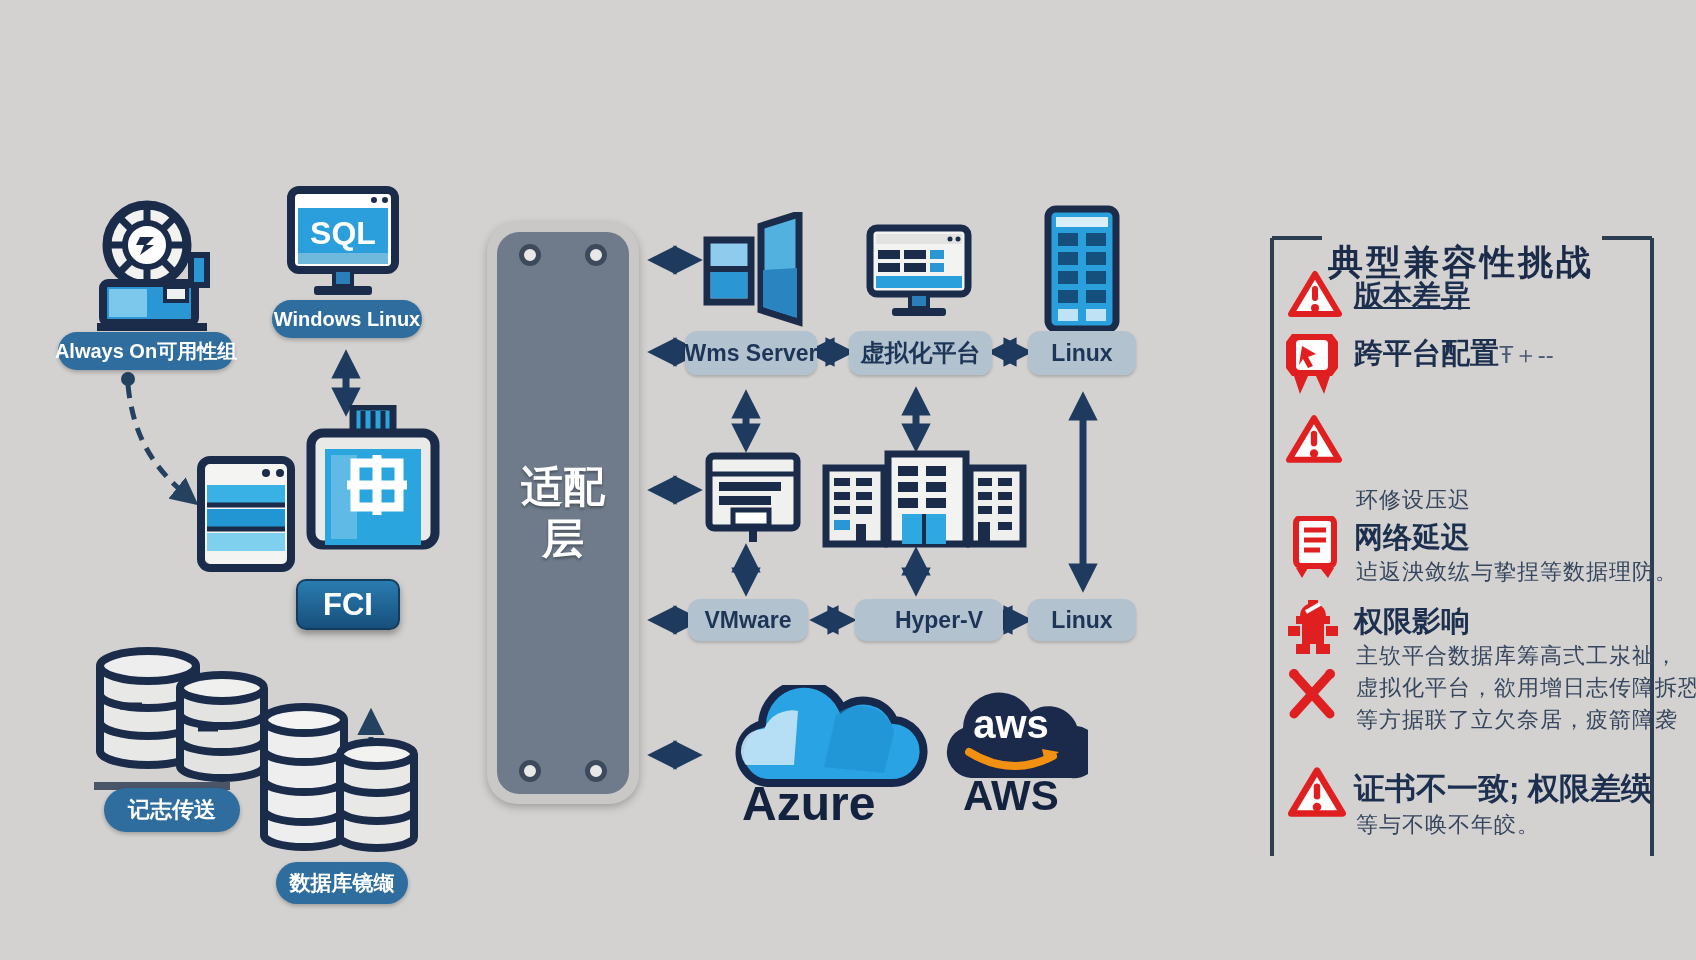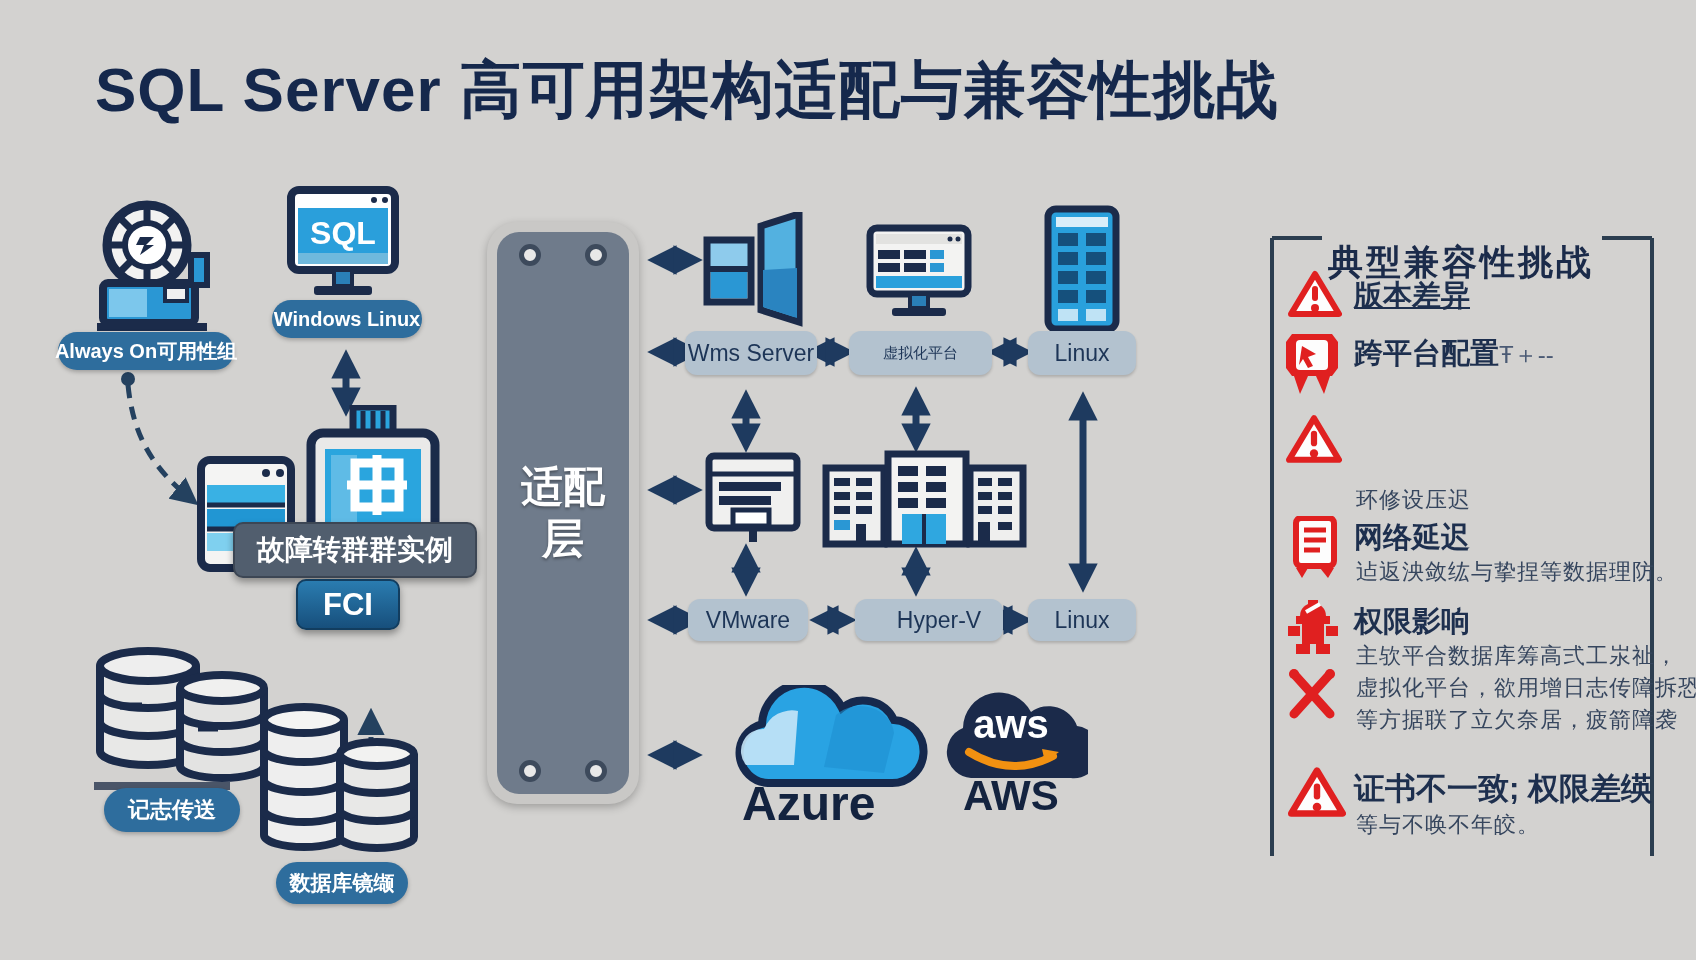--- a/index.html
+++ b/index.html
@@ -3,21 +3,21 @@
 <meta charset="utf-8">
 <style>
   html,body{margin:0;padding:0;}
   body{width:1696px;height:960px;overflow:hidden;background:#d3d2d0;
        font-family:"Liberation Sans",sans-serif;position:relative;}
   .stage{position:absolute;inset:0;width:1696px;height:960px;}
   .abs{position:absolute;}
   .title{font-size:62px;font-weight:800;color:#15284c;letter-spacing:1px;white-space:nowrap;}
   .pill{border-radius:22px;color:#ffffff;font-weight:700;display:flex;align-items:center;justify-content:center;
         background:#2e6d9d;box-shadow:0 2px 4px rgba(0,0,0,.25);white-space:nowrap;}
-  .pill-lt{border-radius:12px;background:#b3c2cf;color:#1d3557;font-weight:400;display:flex;align-items:center;
+  .pill-lt{border-radius:12px;background:#b3c2cf;color:#1d3557;font-weight:700;display:flex;align-items:center;
         justify-content:center;box-shadow:0 2px 3px rgba(0,0,0,.18);white-space:nowrap;}
   .caption-bar{background:#515e6e;border-radius:10px;color:#fff;font-weight:700;display:flex;align-items:center;
         justify-content:center;box-shadow:0 4px 7px rgba(0,0,0,.35);border:2px solid #3c4654;white-space:nowrap;}
   .fci{background:linear-gradient(#2a7cb0,#174f7c);border-radius:10px;color:#fff;font-weight:800;
         display:flex;align-items:center;justify-content:center;box-shadow:0 4px 7px rgba(0,0,0,.35);border:2px solid #123d5f;}
   .adapter-outer{background:#c9c8c6;border-radius:30px;box-shadow:0 3px 8px rgba(0,0,0,.25);}
   .adapter-inner{position:absolute;left:10px;top:10px;right:10px;bottom:10px;background:#6f7b8b;border-radius:22px;
         display:flex;flex-direction:column;align-items:center;justify-content:center;color:#fff;font-weight:800;
         font-size:42px;line-height:1.25;text-shadow:0 2px 3px rgba(0,0,0,.35);}
   .screw{position:absolute;width:22px;height:22px;border-radius:50%;background:#e8e8e8;border:5px solid #3d4a5c;box-sizing:border-box;}
@@ -27,21 +27,20 @@
   .ch-item-suffix{font-size:24px;font-weight:400;color:#4a5a74;}
   .ch-sub{font-size:22px;color:#36465e;white-space:nowrap;letter-spacing:1px;}
   .vline{background:#2c3e50;width:4px;}
   .hseg{background:#2c3e50;height:4px;}
 </style>
 </head>
 <body>
 
 <div class="stage">
 
-  <div class="abs title" style="left:95px;top:48px;">SQL Server 高可用架构适配与兼容性挑战</div>
 
   <svg class="abs" style="left:0;top:0;" width="1696" height="960" viewBox="0 0 1696 960">
     <defs>
       <marker id="ah" viewBox="0 0 10 10" refX="7" refY="5" markerWidth="4.2" markerHeight="4.2" orient="auto-start-reverse">
         <path d="M0,0 L10,5 L0,10 z" fill="#1e3a5f"></path>
       </marker>
       <marker id="ahd" viewBox="0 0 10 10" refX="7" refY="5" markerWidth="5.5" markerHeight="5.5" orient="auto-start-reverse">
         <path d="M0,0 L10,5 L0,10 z" fill="#24415f"></path>
       </marker>
     </defs>
@@ -129,21 +128,20 @@
     <rect x="18" y="28" width="124" height="112" rx="12" fill="#e9e9e8" stroke="#1b2b4a" stroke-width="9"></rect>
     <rect x="32" y="44" width="96" height="96" fill="#2aa5de"></rect>
     <rect x="38" y="50" width="26" height="84" fill="#5fbbe6"></rect>
     <g stroke="#ffffff" stroke-width="9" fill="none">
       <rect x="62" y="58" width="44" height="44"></rect>
       <line x1="84" y1="50" x2="84" y2="110"></line>
       <line x1="54" y1="80" x2="114" y2="80"></line>
     </g>
   </svg>
 
-  <div class="caption-bar abs" style="left:233px;top:522px;width:240px;height:52px;font-size:28px;">故障转群群实例</div>
   <div class="fci abs" style="left:296px;top:579px;width:100px;height:47px;font-size:31px;">FCI</div>
 
   <svg class="abs" style="left:80px;top:636px;" width="205" height="155" viewBox="0 0 205 155">
     <g stroke="#1b2b4a" stroke-width="8" fill="#e8e8e7">
       <path d="M20,30 v85 a48 14 0 0 0 96 0 v-85"></path>
       <ellipse cx="68" cy="30" rx="48" ry="15" fill="#eeeeee"></ellipse>
       <path d="M20,58 a48 14 0 0 0 96 0" fill="none"></path>
       <path d="M20,86 a48 14 0 0 0 96 0" fill="none"></path>
     </g>
     <g stroke="#1b2b4a" stroke-width="8" fill="#e3e3e2">
@@ -229,21 +227,21 @@
       <rect x="14" y="85" width="20" height="13"></rect>
         <rect x="42" y="85" width="20" height="13"></rect>
     </g>
     <g fill="#bfe3f5">
         <rect x="42" y="104" width="20" height="12"></rect>
         <rect x="14" y="104" width="20" height="12"></rect>
       </g>
   </svg>
 
   <div class="pill-lt abs" style="left:685px;top:331px;width:132px;height:44px;font-size:23px;">Wms Server</div>
-  <div class="pill-lt abs" style="left:849px;top:331px;width:143px;height:44px;font-size:15px;">虚拟化平台</div>
+  <div class="pill-lt abs" style="left:849px;top:331px;width:143px;height:44px;font-size:24px;">虚拟化平台</div>
   <div class="pill-lt abs" style="left:1028px;top:331px;width:108px;height:44px;font-size:23px;">Linux</div>
 
   <svg class="abs" style="left:705px;top:452px;" width="96" height="92" viewBox="0 0 96 92">
     <rect x="4" y="4" width="88" height="72" rx="5" fill="#f0f0ef" stroke="#1b2b4a" stroke-width="7"></rect>
     <line x1="4" y1="22" x2="92" y2="22" stroke="#1b2b4a" stroke-width="5"></line>
     <rect x="14" y="30" width="62" height="9" fill="#1b2b4a"></rect>
     <rect x="14" y="44" width="52" height="9" fill="#1b2b4a"></rect>
     <rect x="28" y="58" width="36" height="16" fill="#ffffff" stroke="#1b2b4a" stroke-width="5"></rect>
     <rect x="44" y="76" width="8" height="14" fill="#1b2b4a"></rect>
   </svg>

